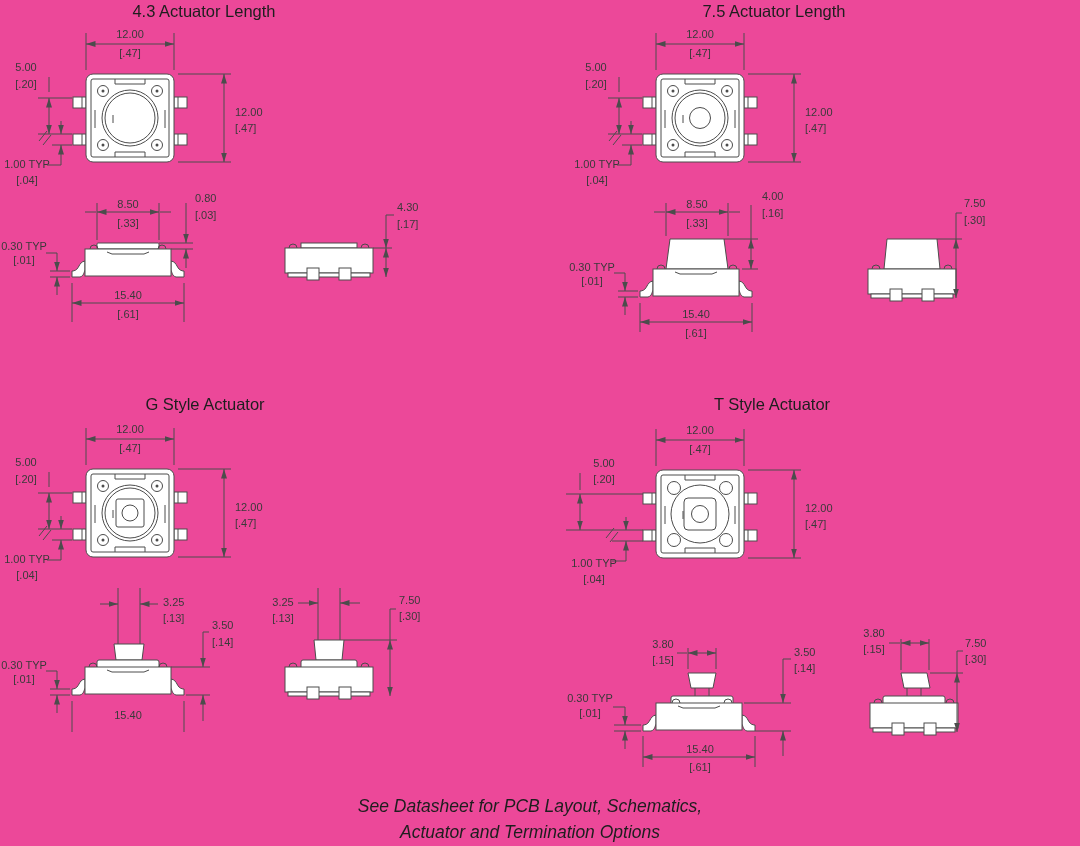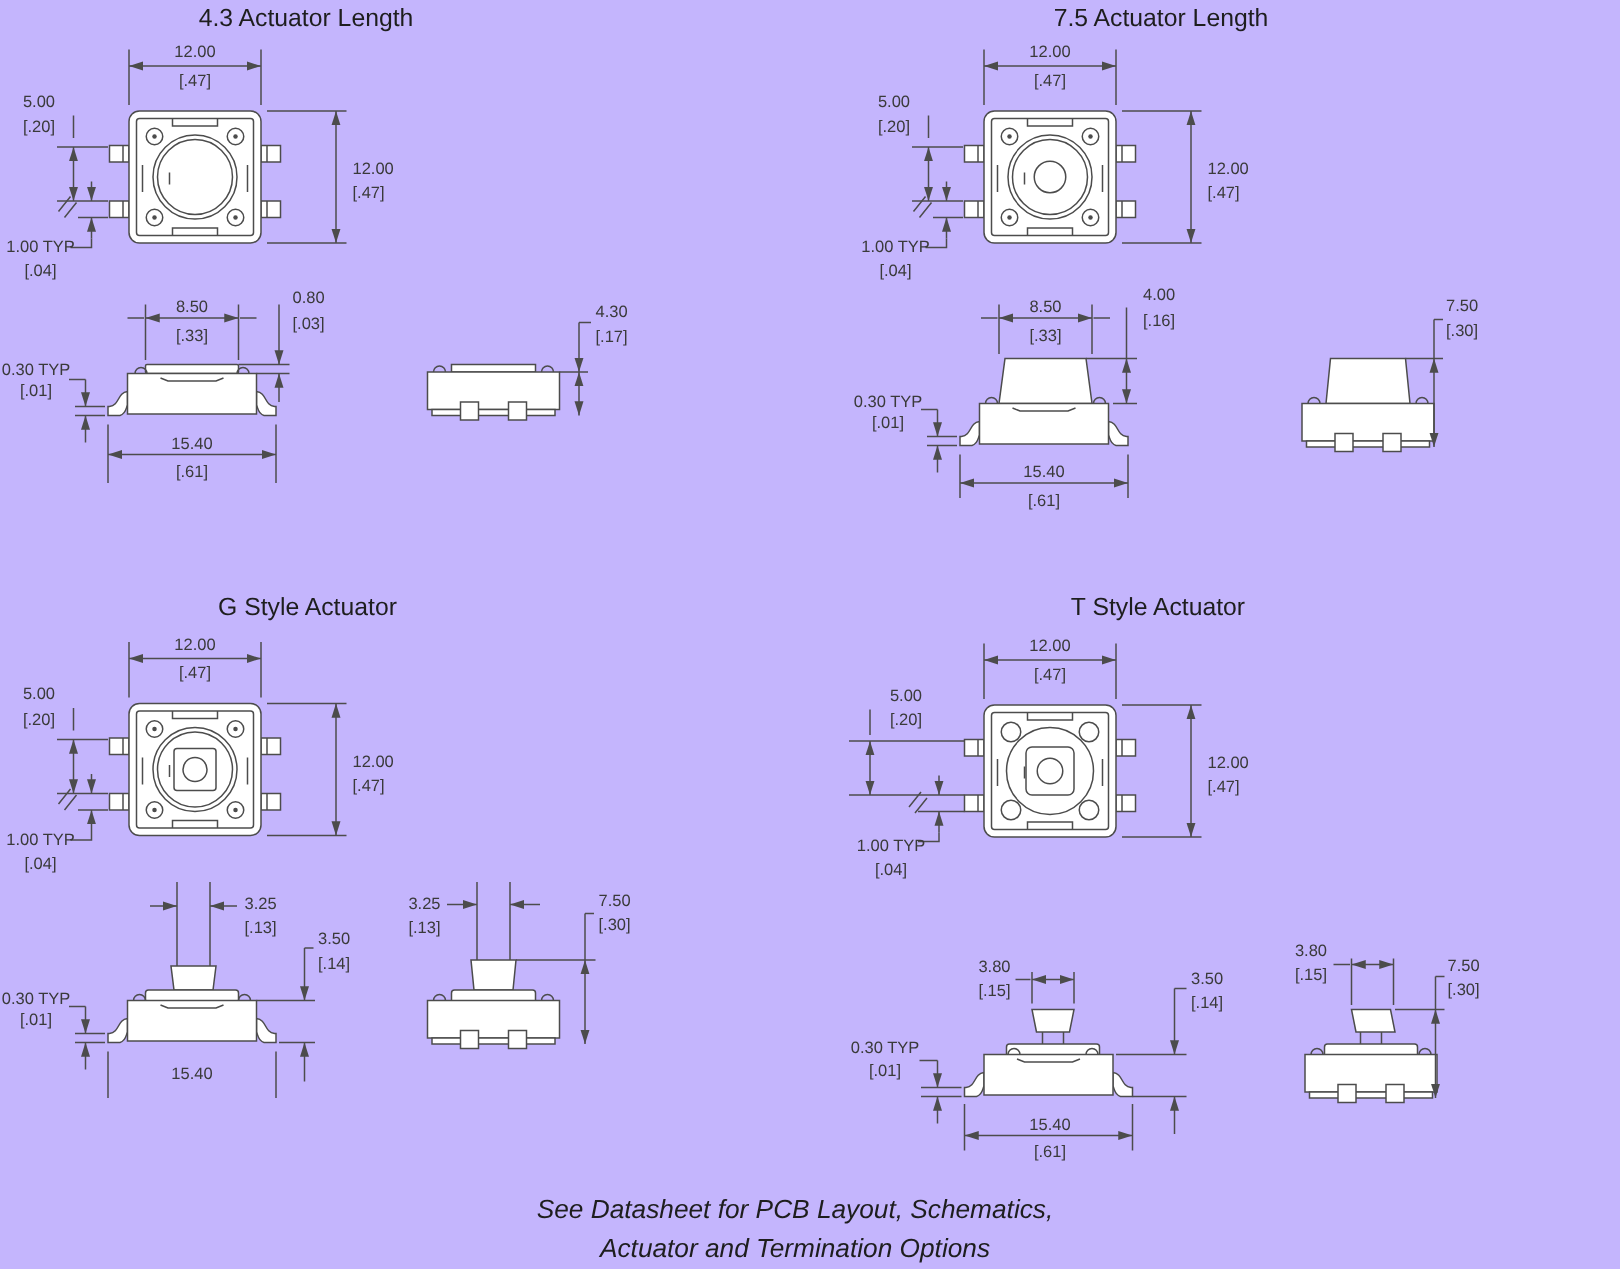--- a/index.html
+++ b/index.html
@@ -1,16 +1,16 @@
 <!DOCTYPE html>
 <html><head>
 <meta charset="utf-8">
 <style>
   html,body { margin:0; padding:0; background:#ffffff; }
-  .stage { width:1080px; height:846px; position:relative; background:#c4b5fd; }
+  .stage { width:1080px; height:846px; position:relative; background:#ec4899; }
   svg { display:block; }
   text { font-family:"Liberation Sans", sans-serif; }
   .ln { stroke:#4c4c4c; stroke-width:1; fill:none; }
   .wf { fill:#ffffff; stroke:#4c4c4c; stroke-width:1; }
   .dt { fill:#4c4c4c; stroke:none; }
   .d  { font-size:11px; fill:#3a3a3a; }
   .m  { text-anchor:middle; }
   .ttl{ font-size:16.5px; fill:#1e1e1e; text-anchor:middle; }
   .ftr{ font-size:17.5px; font-style:italic; fill:#1e1e1e; text-anchor:middle; }
 </style>

